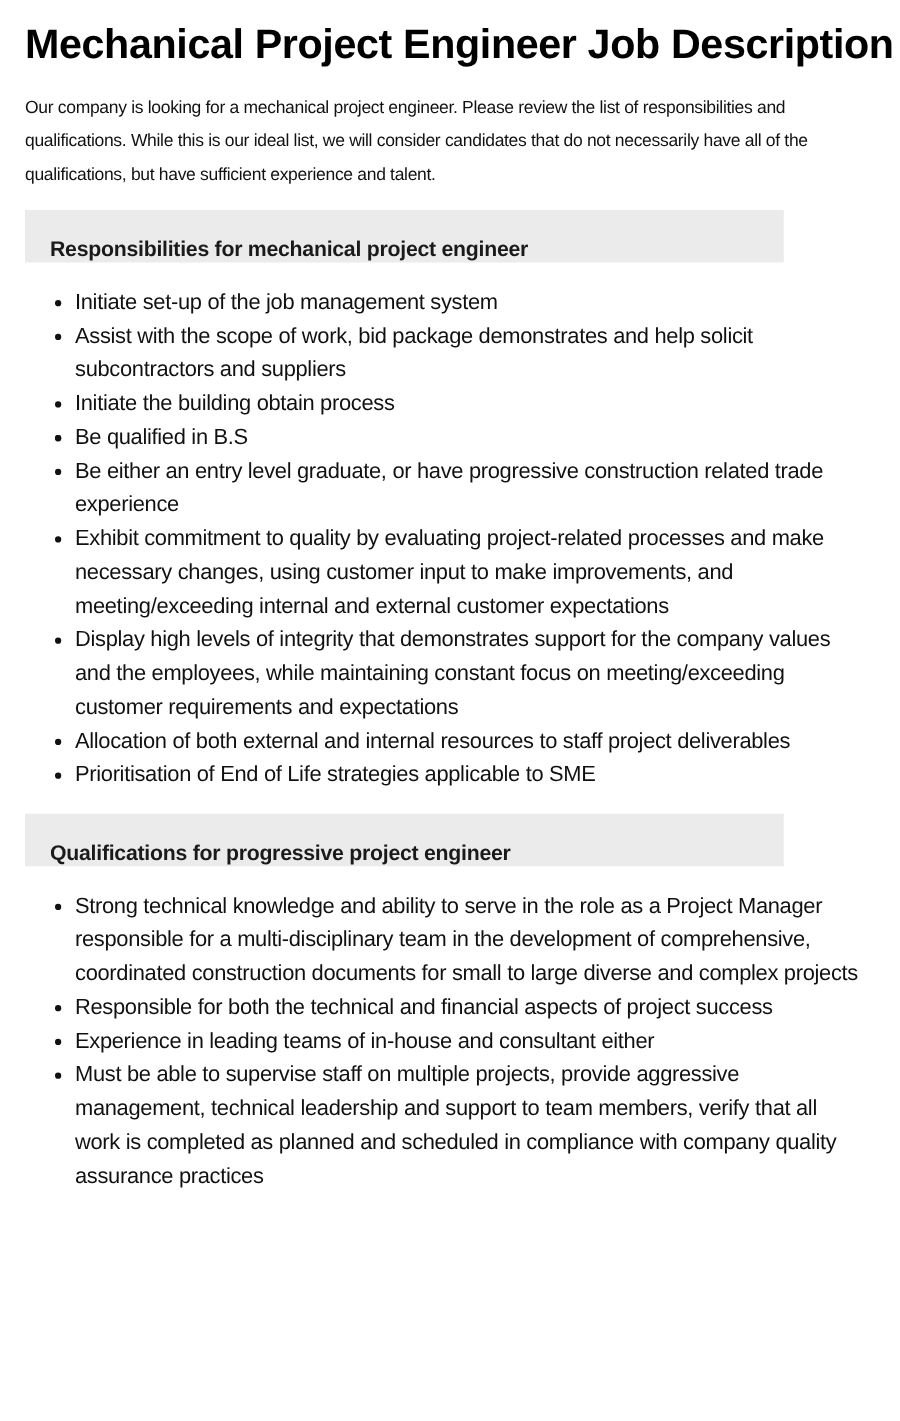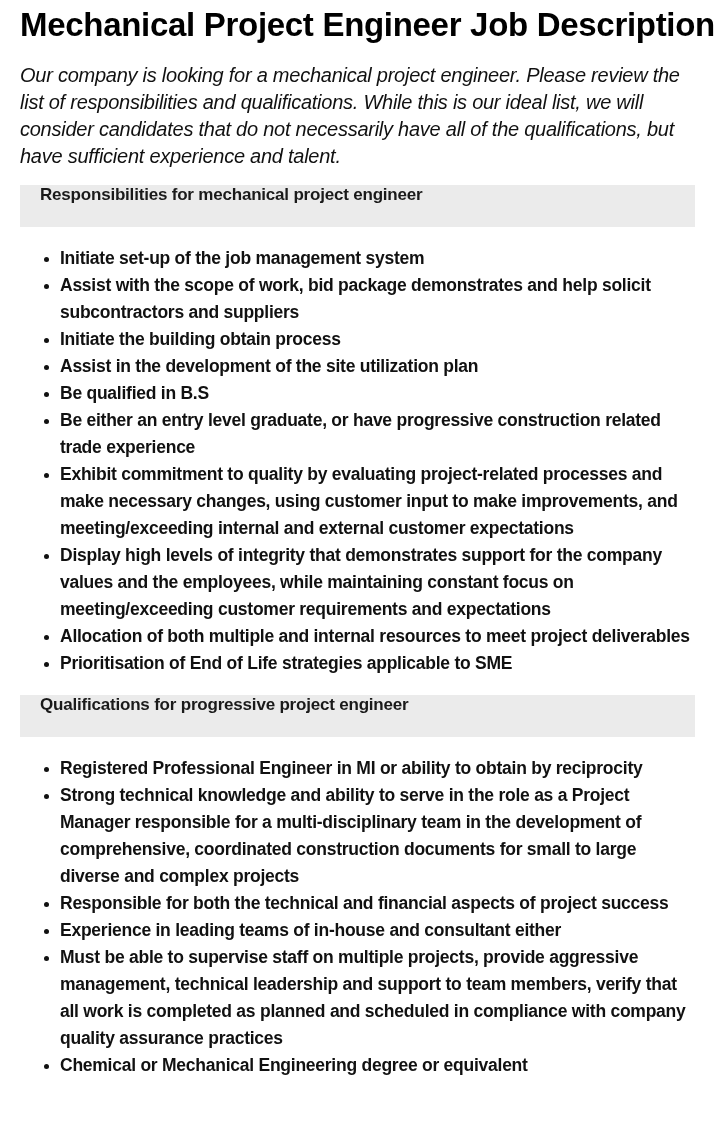--- a/index.html
+++ b/index.html
@@ -12,64 +12,62 @@
       height: 1137px;
       overflow: hidden;
       font-family: "Liberation Sans", sans-serif;
       color: #111111;
     }
     .page {
       padding: 0 25px 0 20px;
     }
     h1 {
       margin: 0;
-      padding-top: 4px;
+      padding-top: 14px;
       font-size: 33px;
       line-height: 42px;
       font-weight: bold;
       letter-spacing: -0.3px;
       color: #000000;
       white-space: nowrap;
     }
     .intro {
       margin: 16px 0 0 0;
-      font-size: 20px;
+      font-size: 14px;
       line-height: 27px;
       letter-spacing: -0.25px;
-      font-style: italic;
     }
     .section-header {
       margin-top: 15px;
       background: #ebebeb;
       height: 42px;
-      width: 675px;
+      width: 607px;
       box-sizing: border-box;
       padding-left: 20px;
       display: flex;
-      align-items: flex-start;
+      align-items: flex-end;
     }
     .section-header h2 {
       margin: 0;
       font-size: 17px;
       font-weight: bold;
       color: #1a1a1a;
       letter-spacing: -0.2px;
     }
     ul {
       margin: 18px 0 0 0;
       padding: 0 0 0 40px;
       list-style: none;
     }
     li {
       position: relative;
       font-size: 17.5px;
       line-height: 27px;
       letter-spacing: -0.25px;
       padding-right: 5px;
-      font-weight: bold;
     }
     li .bullet {
       position: absolute;
       left: -16px;
       top: 12px;
       width: 5px;
       height: 5px;
       border-radius: 50%;
       background: #111111;
     }
@@ -85,38 +83,36 @@
   <p class="intro">Our company is looking for a mechanical project engineer. Please review the list of responsibilities and qualifications. While this is our ideal list, we will consider candidates that do not necessarily have all of the qualifications, but have sufficient experience and talent.</p>
 
   <section>
     <div class="section-header">
       <h2>Responsibilities for mechanical project engineer</h2>
     </div>
     <ul>
       <li><span class="bullet"></span><span>Initiate set-up of the job management system</span></li>
       <li><span class="bullet"></span><span>Assist with the scope of work, bid package demonstrates and help solicit subcontractors and suppliers</span></li>
       <li><span class="bullet"></span><span>Initiate the building obtain process</span></li>
-      <li><span class="bullet"></span><span>Assist in the development of the site utilization plan</span></li>
+      <li><span class="bullet"></span></li>
       <li><span class="bullet"></span><span>Be qualified in B.S</span></li>
       <li><span class="bullet"></span><span>Be either an entry level graduate, or have progressive construction related trade experience</span></li>
       <li><span class="bullet"></span><span>Exhibit commitment to quality by evaluating project-related processes and make necessary changes, using customer input to make improvements, and meeting/exceeding internal and external customer expectations</span></li>
       <li><span class="bullet"></span><span>Display high levels of integrity that demonstrates support for the company values and the employees, while maintaining constant focus on meeting/exceeding customer requirements and expectations</span></li>
-      <li><span class="bullet"></span><span>Allocation of both multiple and internal resources to meet project deliverables</span></li>
+      <li><span class="bullet"></span><span>Allocation of both external and internal resources to staff project deliverables</span></li>
       <li><span class="bullet"></span><span>Prioritisation of End of Life strategies applicable to SME</span></li>
     </ul>
   </section>
 
   <div class="section-gap"></div>
 
   <section>
     <div class="section-header">
       <h2>Qualifications for progressive project engineer</h2>
     </div>
     <ul>
-      <li><span class="bullet"></span><span>Registered Professional Engineer in MI or ability to obtain by reciprocity</span></li>
       <li><span class="bullet"></span><span>Strong technical knowledge and ability to serve in the role as a Project Manager responsible for a multi-disciplinary team in the development of comprehensive, coordinated construction documents for small to large diverse and complex projects</span></li>
       <li><span class="bullet"></span><span>Responsible for both the technical and financial aspects of project success</span></li>
       <li><span class="bullet"></span><span>Experience in leading teams of in-house and consultant either</span></li>
       <li><span class="bullet"></span><span>Must be able to supervise staff on multiple projects, provide aggressive management, technical leadership and support to team members, verify that all work is completed as planned and scheduled in compliance with company quality assurance practices</span></li>
-      <li><span class="bullet"></span><span>Chemical or Mechanical Engineering degree or equivalent</span></li>
     </ul>
   </section>
 </div>
 
 </body></html>

